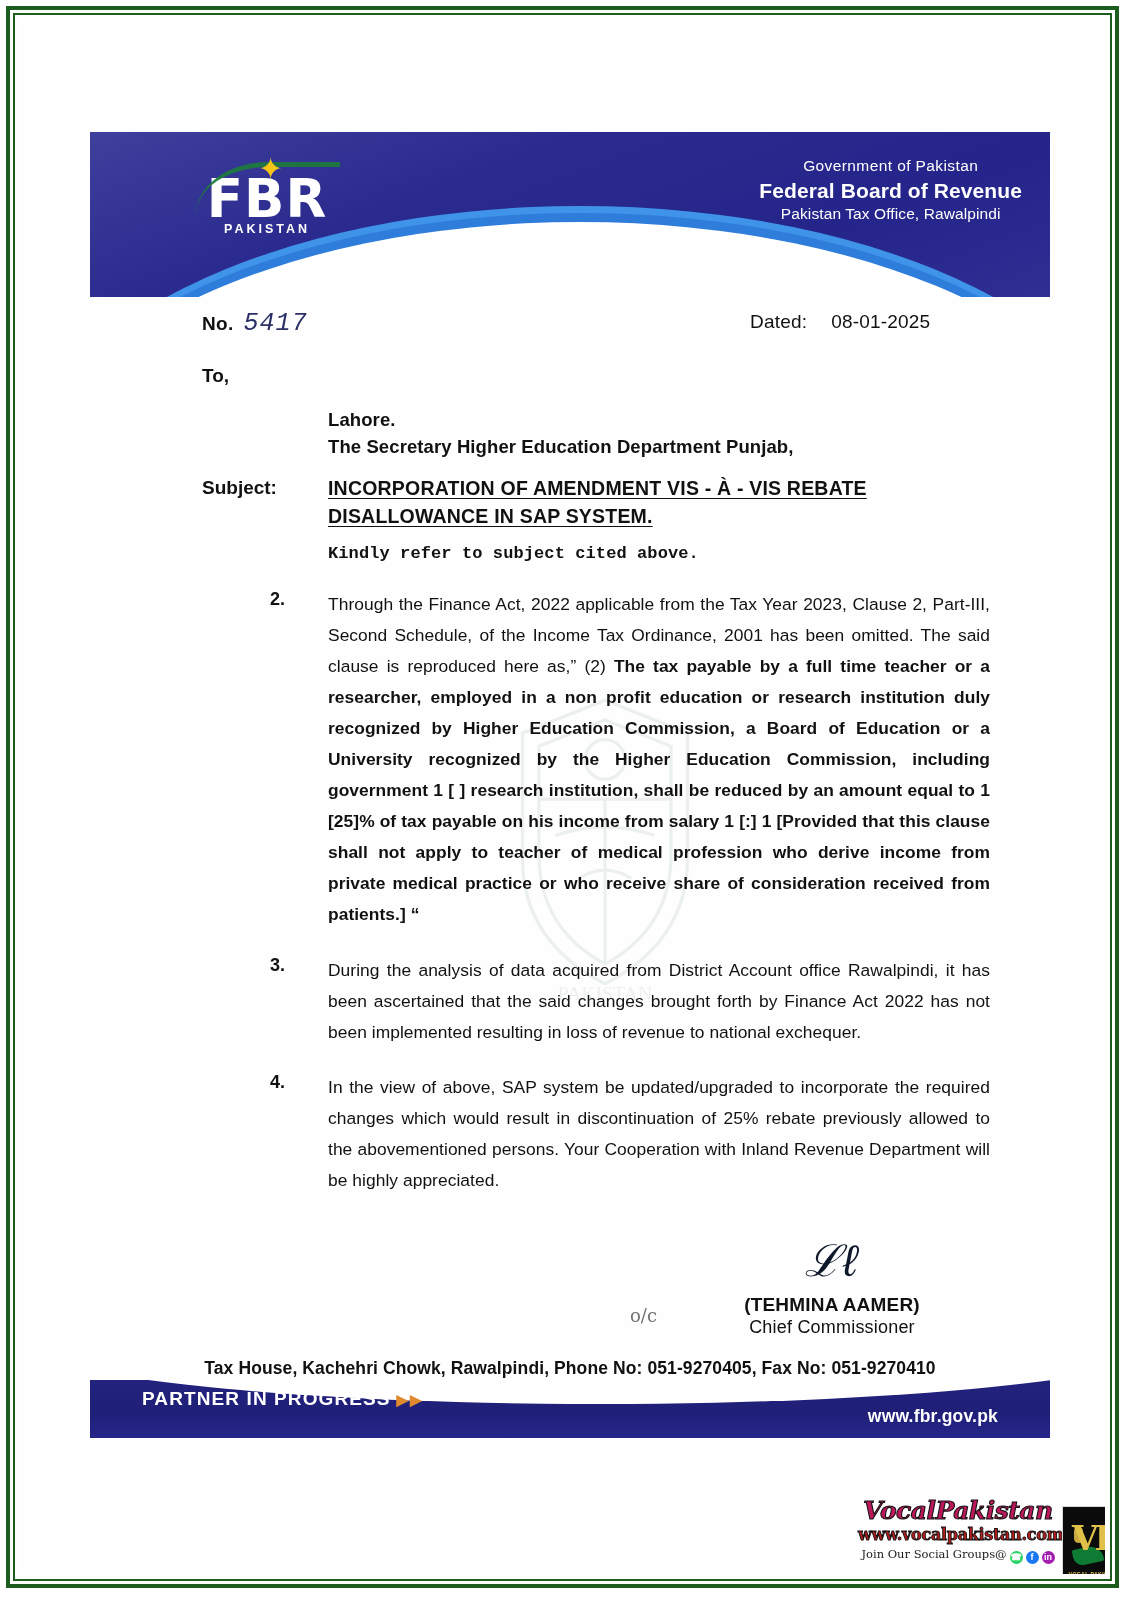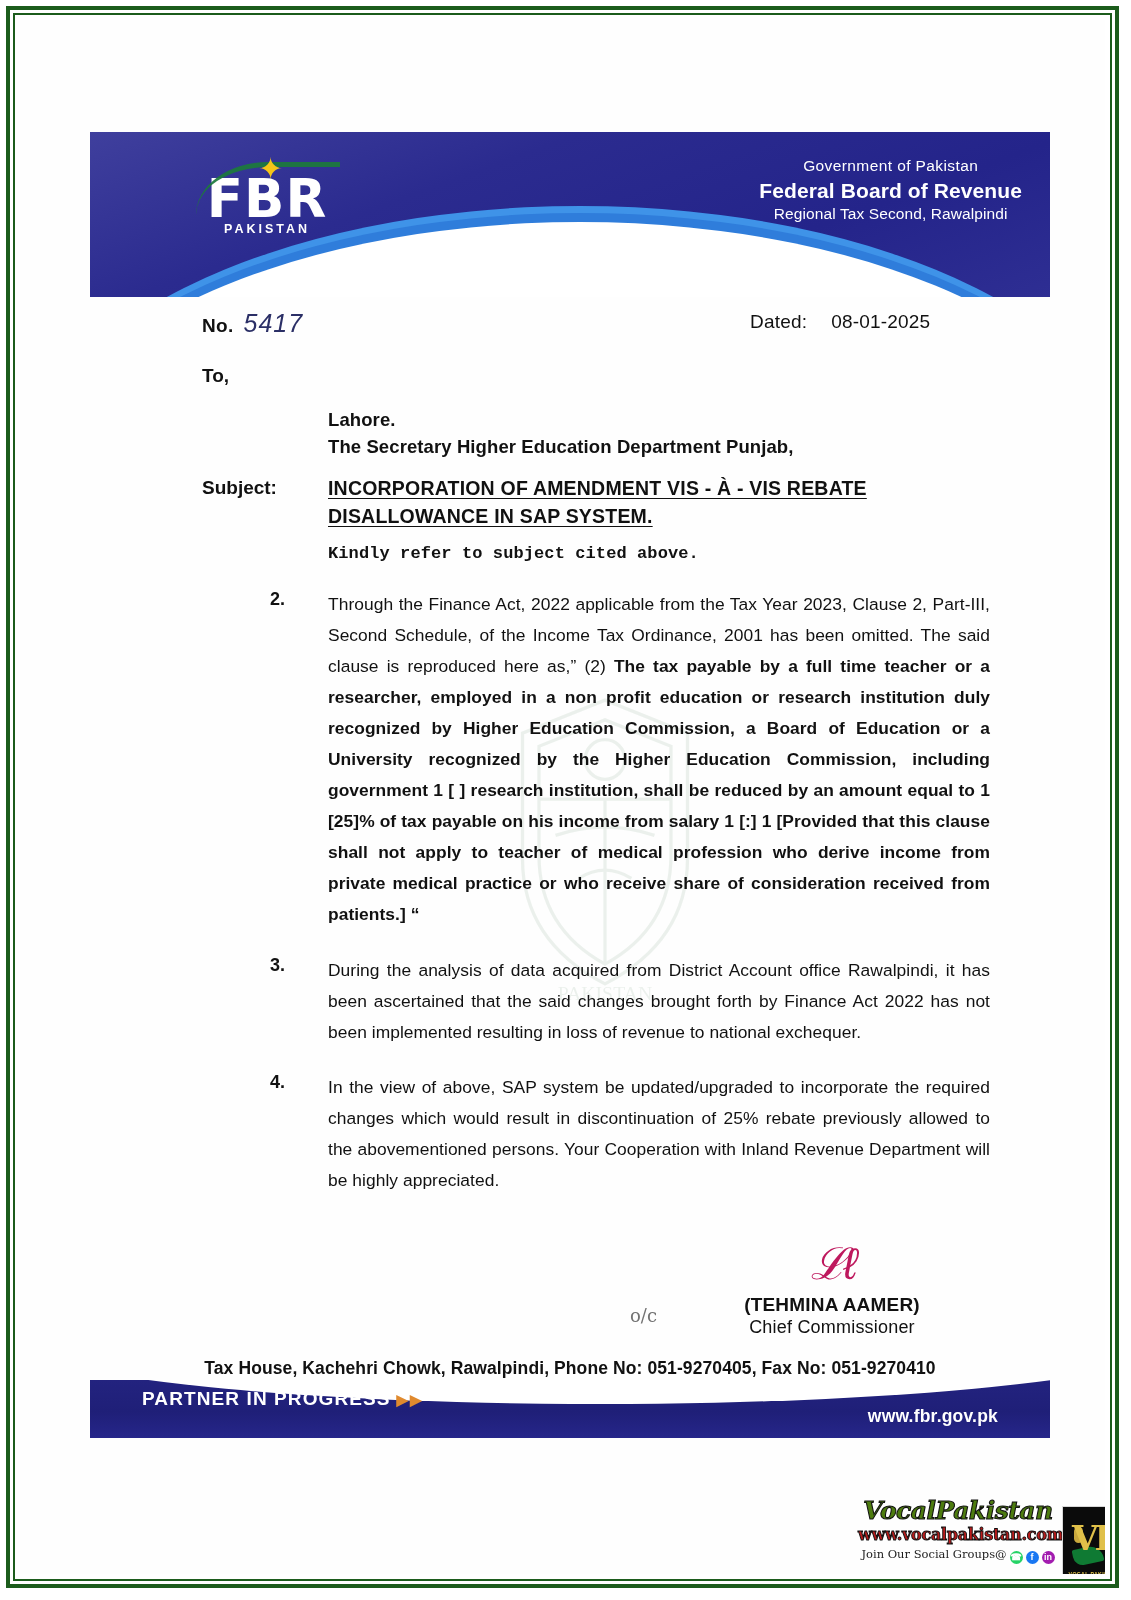--- a/index.html
+++ b/index.html
@@ -144,21 +144,21 @@
   }
 
   .row-no {
     position: absolute;
     left: 112px; top: 12px;
     font-size: 19px;
     font-weight: bold;
     letter-spacing: .3px;
   }
   .hand-no {
-    font-family: Liberation Sans, sans-serif;
+    font-family: Liberation Mono, monospace;
     font-style: italic;
     font-weight: normal;
     font-size: 25px;
     color: #2b2f66;
     margin-left: 10px;
     letter-spacing: 1px;
   }
   .row-dated {
     position: absolute;
     left: 660px; top: 14px;
@@ -234,24 +234,24 @@
   #para4 { top: 775px; }
 
   
   .sign-block {
     position: absolute;
     left: 612px; top: 945px;
     width: 260px;
     text-align: center;
   }
   .sign-mark {
-    font-family: Liberation Sans, sans-serif;
+    font-family: Liberation Mono, monospace;
     font-style: italic;
     font-size: 44px;
-    color: #be185d;
+    color: #0f172a;
     line-height: 1;
     letter-spacing: -4px;
     height: 50px;
   }
   .sign-name {
     font-size: 19px;
     font-weight: bold;
     letter-spacing: .2px;
     margin-top: 2px;
   }
@@ -323,21 +323,21 @@
     left: 838px; top: 1478px;
     width: 270px;
     height: 100px;
   }
   .brand-text { position: absolute; left: 0; top: 0; width: 200px; text-align: center; }
   .brand-title {
     font-family: "DejaVu Serif", serif;
     font-style: italic;
     font-weight: bold;
     font-size: 25px;
-    color: #4d7c0f;
+    color: #be185d;
     -webkit-text-stroke: 1.1px #111;
     letter-spacing: -.5px;
     line-height: 1.05;
   }
   .brand-url {
     font-family: "DejaVu Serif", serif;
     font-weight: bold;
     font-size: 16px;
     color: #b91c1c;
     -webkit-text-stroke: .9px #111;
@@ -427,21 +427,21 @@
     <div class="letterhead">
       <div class="fbr-logo">
         <div class="fbr-arc"></div>
         <div class="fbr-star">✦</div>
         <div class="fbr-word">FBR</div>
         <div class="fbr-sub">PAKISTAN</div>
       </div>
       <div class="lh-right">
         <div class="lh-gov">Government  of Pakistan</div>
         <div class="lh-fbr">Federal Board of Revenue</div>
-        <div class="lh-rto">Regional Tax Second, Rawalpindi</div>
+        <div class="lh-rto">Pakistan Tax Office, Rawalpindi</div>
       </div>
       <div class="lh-swoosh"></div>
     </div>
 
     <div class="body-area">
 
       <svg class="watermark" viewBox="0 0 200 200">
         <g fill="none" stroke="#2f6b3a" stroke-width="2">
           <path d="M100 14 L150 34 L150 110 Q150 160 100 186 Q50 160 50 110 L50 34 Z"></path>
           <path d="M100 26 L140 42 L140 108 Q140 152 100 174 Q60 152 60 108 L60 42 Z"></path>

